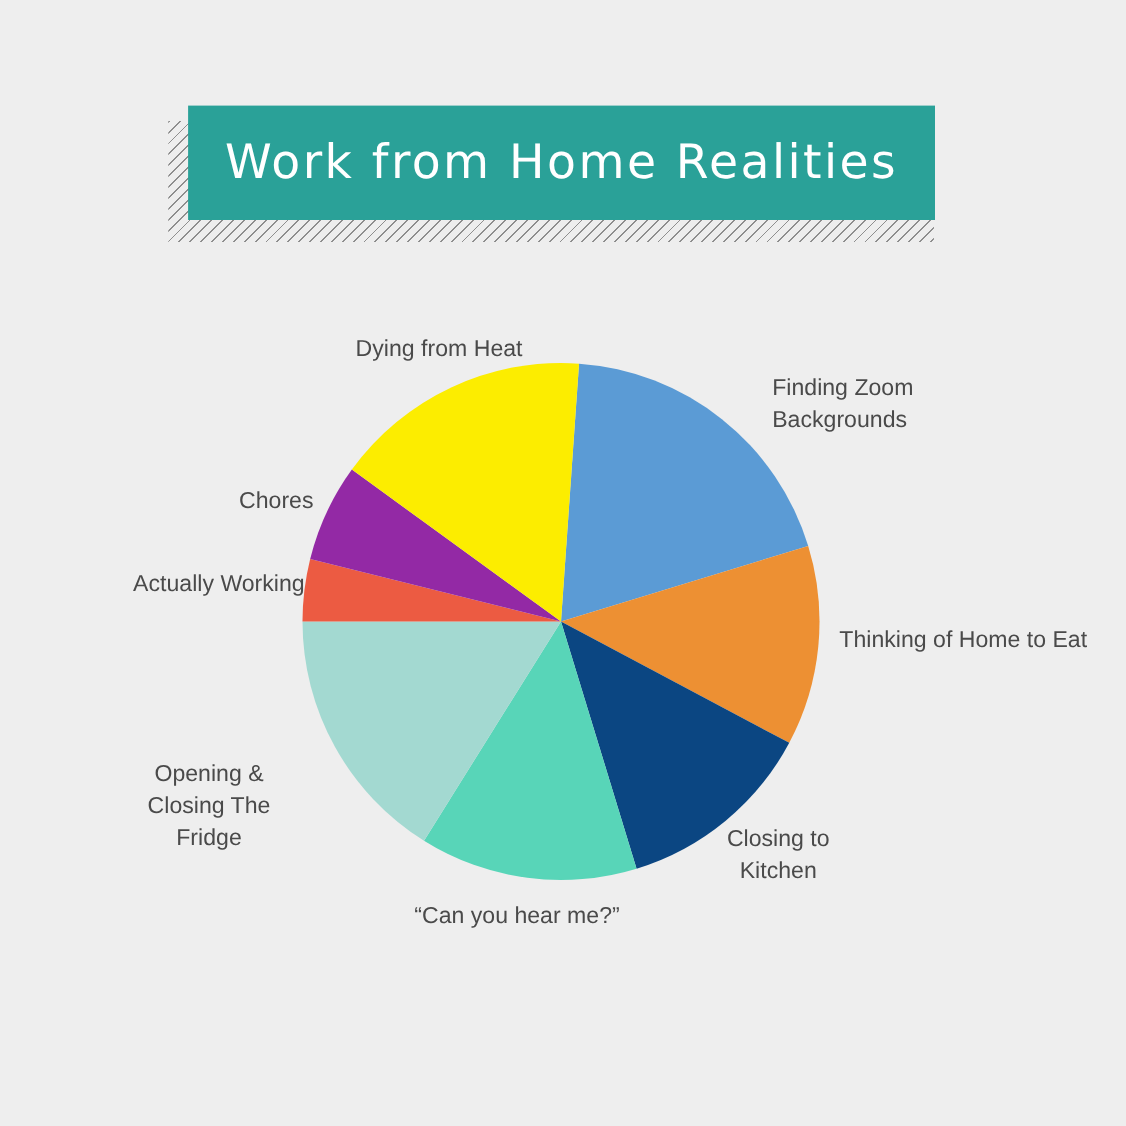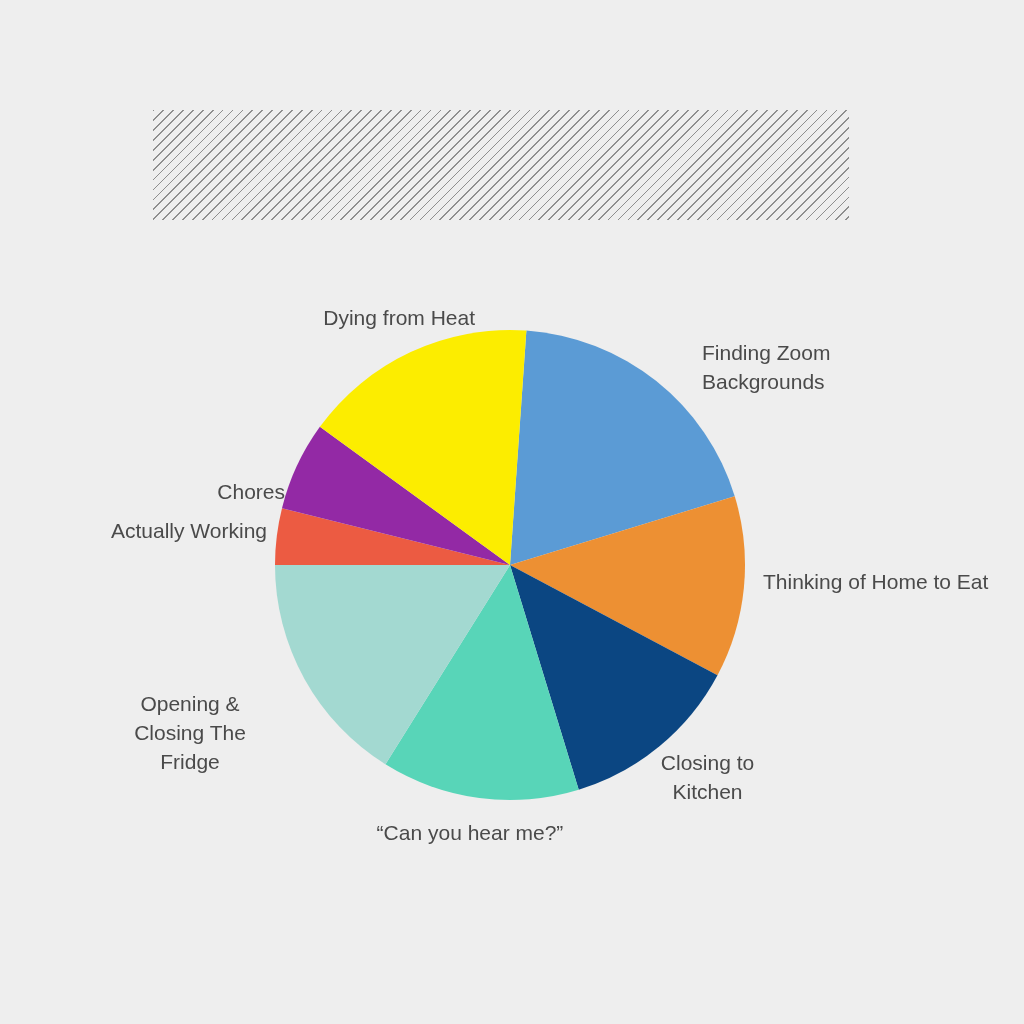--- a/index.html
+++ b/index.html
@@ -75,29 +75,32 @@
   }
   .lbl-right  { text-align: left;  }
   .lbl-left   { text-align: right; }
   .lbl-center { text-align: center; }
 
   #label-0 { left: 678px; top: 338px; margin-left: 24px; }             
   #label-1 { left: 763px; top: 567px; }             
   #label-2 { left: 620px; top: 748px; width: 175px; text-align: center; } 
   #label-3 { left: 300px; top: 818px; width: 340px; text-align: center; } 
   #label-4 { left: 110px; top: 672px; width: 160px; text-align: center; } 
-  #label-5 { left: 2px;   top: 516px; width: 265px; text-align: right; }  
-  #label-6 { left: 0px;   top: 441px; width: 285px; text-align: right; margin-top: 36px; }  
+  #label-5 { left: 12px;   top: 516px; width: 265px; text-align: right; }  
+  #label-6 { left: 0px;   top: 441px; width: 285px; text-align: right; }  
   #label-7 { left: 130px; top: 303px; width: 345px; text-align: right; }  
 </style>
 </head>
 <body>
 
 <div id="title-banner-wrap">
   <div id="title-hatch"></div>
+  <div id="title-banner">
+    <span id="title-text">Work from Home Realities</span>
+  </div>
 </div>
 
 <div id="pie-area">
   <svg id="pie-svg" width="1024" height="1024" viewBox="0 0 1024 1024">
     <g id="pie-slices">
         <path d="M 510 565 L 526.39 330.57 A 235 235 0 0 1 734.73 496.29 Z" fill="#5b9bd5"></path>
         <path d="M 510 565 L 734.73 496.29 A 235 235 0 0 1 717.49 675.33 Z" fill="#ed9033"></path>
         <path d="M 510 565 L 717.49 675.33 A 235 235 0 0 1 578.71 789.73 Z" fill="#0b4682"></path>
         <path d="M 510 565 L 578.71 789.73 A 235 235 0 0 1 385.47 764.29 Z" fill="#58d5b8"></path>
         <path d="M 510 565 L 385.47 764.29 A 235 235 0 0 1 275.00 565.00 Z" fill="#a3d9d1"></path>

